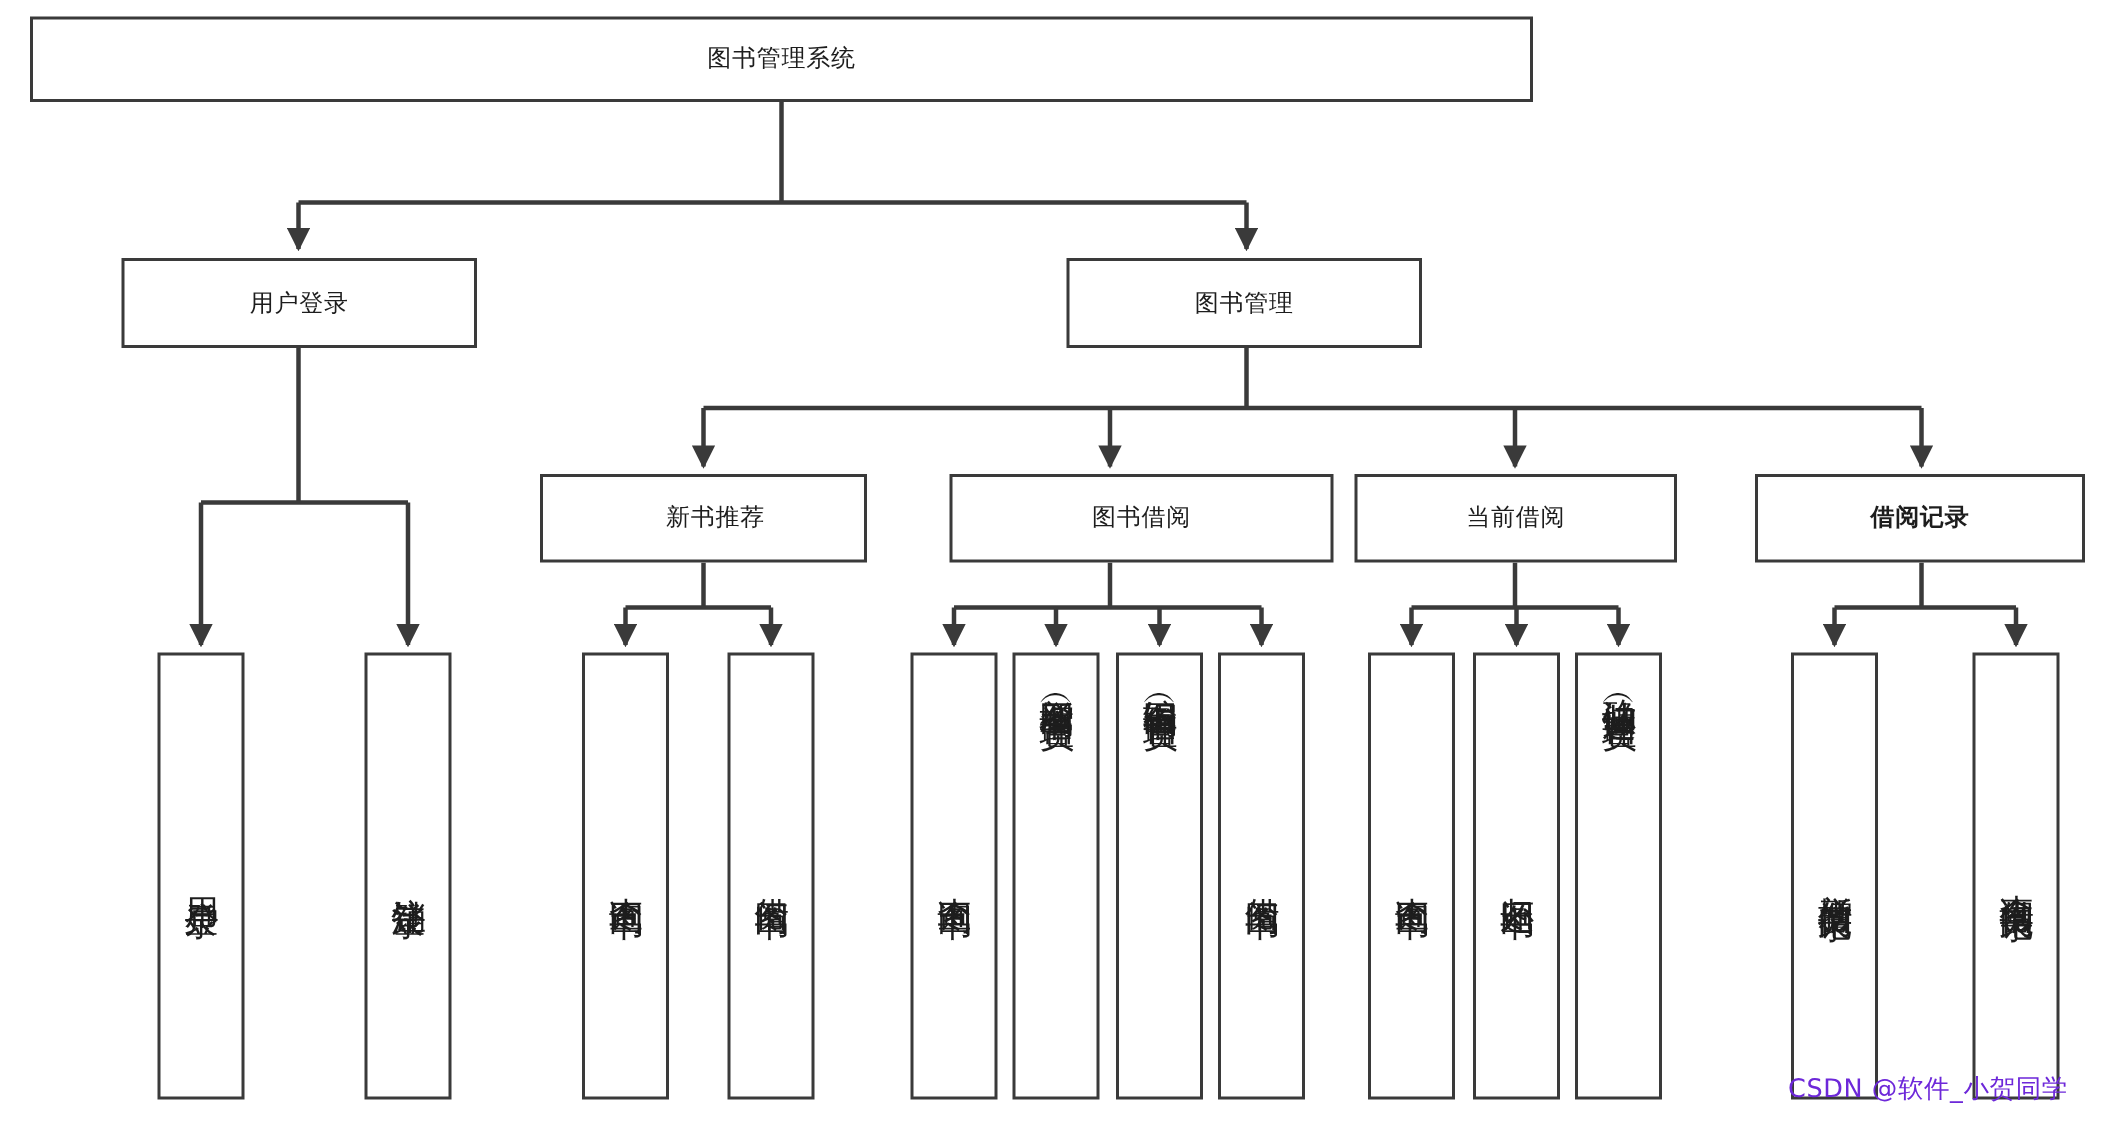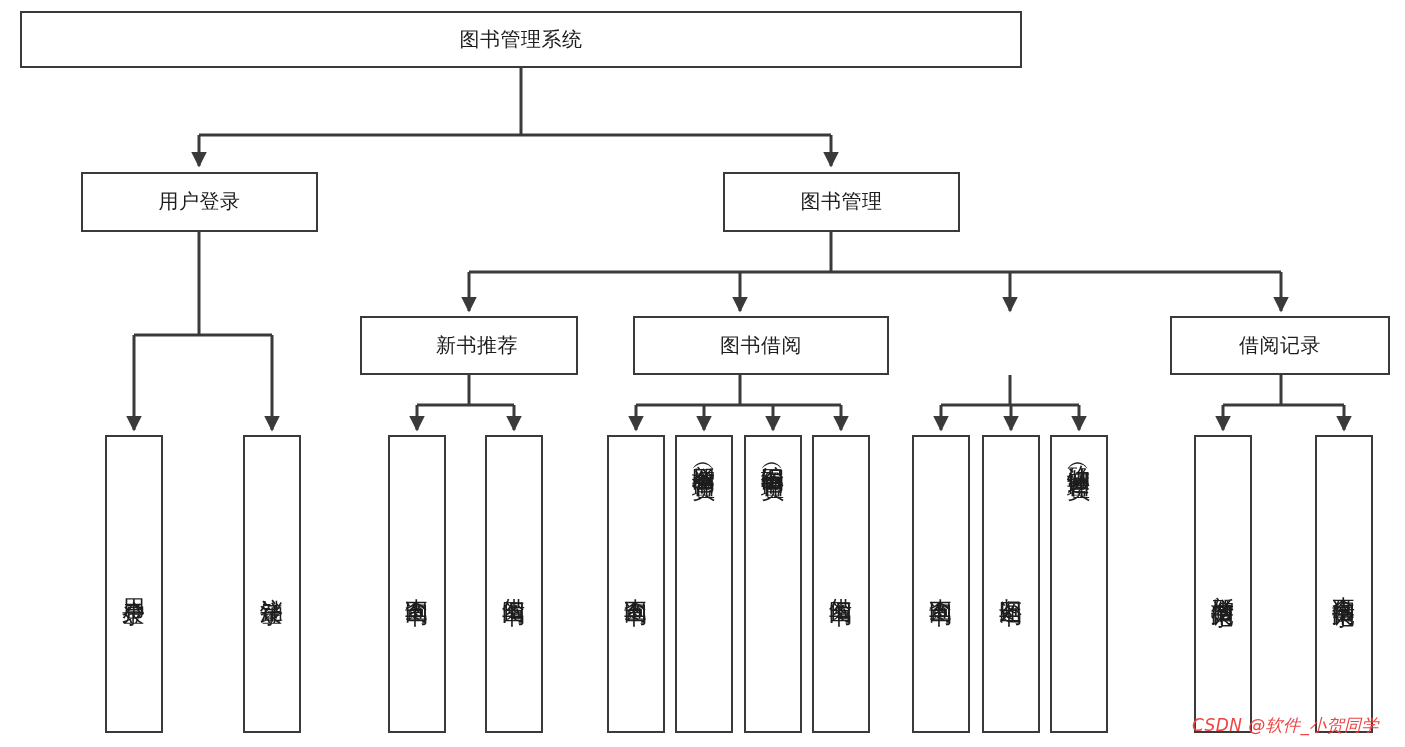--- a/index.html
+++ b/index.html
@@ -28,21 +28,21 @@
     background:#ffffff;
     border:2.5px solid #3a3a3a;
     display:flex;
     align-items:center;
     justify-content:center;
     color:#1b1b1b;
     z-index:2;
   }
   .node .lbl{
     display:block;
-    font-size:20px;
+    font-size:16px;
     line-height:1.18;
     letter-spacing:0.5px;
     white-space:nowrap;
     color:#1d1d1d;
   }
   
   .node.horiz .lbl{
     writing-mode:horizontal-tb;
   }
   
@@ -61,25 +61,24 @@
   }
   .node.vert.mid{
     align-items:center;
     padding-top:0;
   }
   #watermark{
     position:absolute;
     left:1192px;
     top:714px;
     font-size:17px;
-    color:#ef4444;
+    color:#6d28d9;
     white-space:nowrap;
     z-index:5;
     letter-spacing:0.4px;
-    font-style:italic;
   }
 </style>
 </head>
 <body>
 
 <div id="canvas">
 
   <svg id="wires" viewBox="0 0 1405 747" xmlns="http://www.w3.org/2000/svg">
     <defs>
       <marker id="ah" viewBox="0 0 10 10" refX="9" refY="5" markerWidth="5.2" markerHeight="5.2" orient="auto-start-reverse">
@@ -131,34 +130,37 @@
   </svg>
 
   <div class="node horiz" style="left:20px; top:11px; width:1002px; height:57px;">
     <span class="lbl">图书管理系统</span>
   </div>
 
   <div class="node horiz" style="left:81px; top:172px; width:237px; height:60px;">
     <span class="lbl">用户登录</span>
   </div>
 
-  <div class="node horiz" style="left:711px; top:172px; width:237px; height:60px;margin-left:12px;">
+  <div class="node horiz" style="left:711px; top:172px; width:237px; height:60px;">
     <span class="lbl">图书管理</span>
   </div>
 
   <div class="node horiz" style="left:360px; top:316px; width:218px; height:59px;padding-left:16px;">
     <span class="lbl">新书推荐</span>
   </div>
 
   <div class="node horiz" style="left:633px; top:316px; width:256px; height:59px;">
     <span class="lbl">图书借阅</span>
   </div>
 
-
-  <div class="node horiz" style="left:1170px; top:316px; width:220px; height:59px;">
+  <div class="node horiz" style="left:903px; top:316px; width:215px; height:59px;">
+    <span class="lbl">当前借阅</span>
+  </div>
+
+  <div class="node horiz" style="left:1170px; top:316px; width:220px; height:59px;font-weight:bold;">
     <span class="lbl">借阅记录</span>
   </div>
 
   <div class="node vert mid" style="left:105px; top:435px; width:58px; height:298px;">
     <span class="lbl">用户登录</span>
   </div>
 
   <div class="node vert mid" style="left:243px; top:435px; width:58px; height:298px;">
     <span class="lbl">注销登录</span>
   </div>

